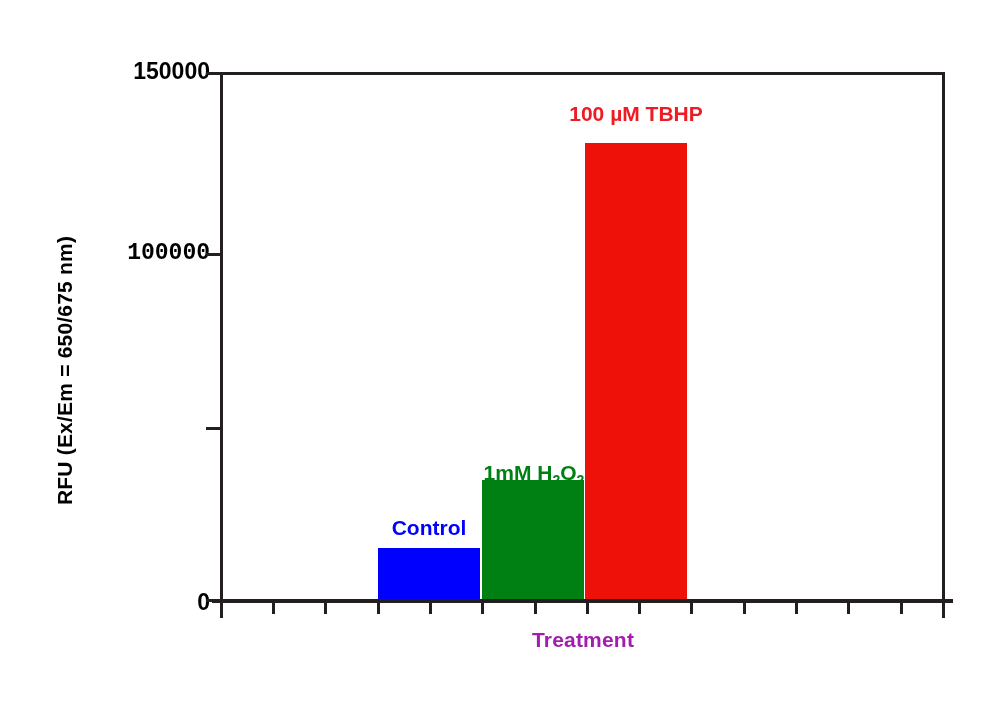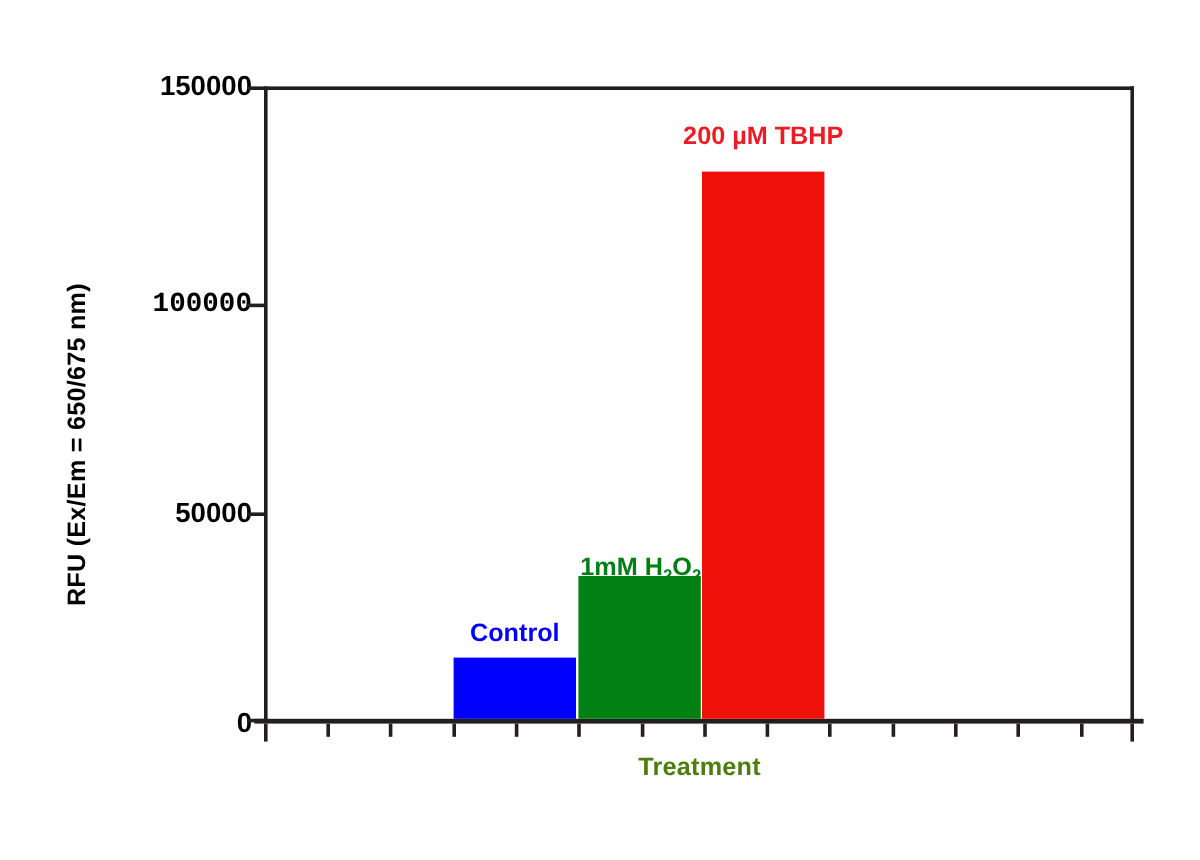--- a/index.html
+++ b/index.html
@@ -49,21 +49,21 @@
   }
 
   #xlabel {
     position: absolute;
     left: 220px;
     top: 628px;
     width: 726px;
     text-align: center;
     font-size: 21px;
     font-weight: bold;
-    color: #4d7c0f;
+    color: #a21caf;
     letter-spacing: 0.2px;
   }
 
   
   #plot {
     position: absolute;
     left: 220px;
     top: 72px;
     width: 725px;
     height: 530px;
@@ -150,21 +150,20 @@
 </head>
 <body>
 
 <div id="chart-root">
 
   <div id="ylabel">
     <span id="ylabel-inner">RFU (Ex/Em = 650/675 nm)</span>
   </div>
 
   <div class="ylab" style="left:60px; top:589px; width:150px;">0</div>
-  <div class="ylab" style="left:60px; top:414px; width:150px;">50000</div>
   <div class="ylab" style="left:60px; top:240px; width:150px;font-family:Liberation Mono, monospace;">100000</div>
   <div class="ylab" style="left:60px; top:58px; width:150px;">150000</div>
 
   <div id="plot">
 
     <div id="frame-top"></div>
     <div id="frame-left"></div>
     <div id="frame-right"></div>
     <div id="frame-bottom"></div>
 
@@ -190,19 +189,19 @@
     <div class="xtick tall" style="left:722px;"></div>
 
     <div class="bar" style="left:158px; width:102px; height:51px; bottom:3px; background:#0000ff;"></div>
     <div class="bar" style="left:262px; width:102px; height:119px; bottom:3px; background:#008013;"></div>
     <div class="bar" style="left:365px; width:102px; height:456px; bottom:3px; background:#ee1109;"></div>
 
     <div class="bar-label" style="left:138px; top:444px; width:142px; color:#0000ff;">Control</div>
 
     <div class="bar-label" style="left:228px; top:353px; width:172px; color:#008013;margin-top:36px;"><span>1mM H</span><sub>2</sub><span>O</span><sub>2</sub></div>
 
-    <div class="bar-label" style="left:316px; top:30px; width:200px; color:#ed1c24;">200 µM TBHP</div>
+    <div class="bar-label" style="left:316px; top:30px; width:200px; color:#ed1c24;">100 µM TBHP</div>
 
   </div>
 
   <div id="xlabel">Treatment</div>
 
 </div>
 
 </body></html>

